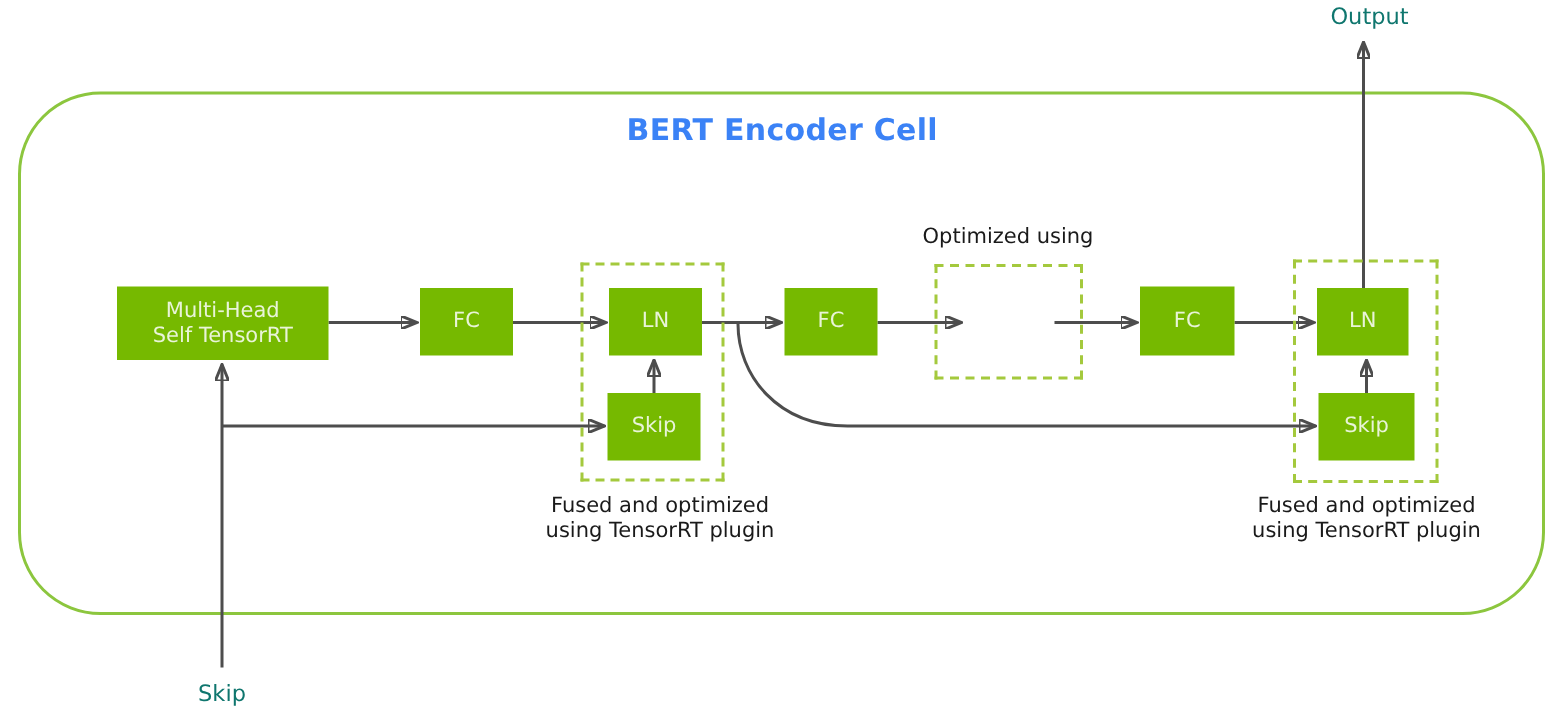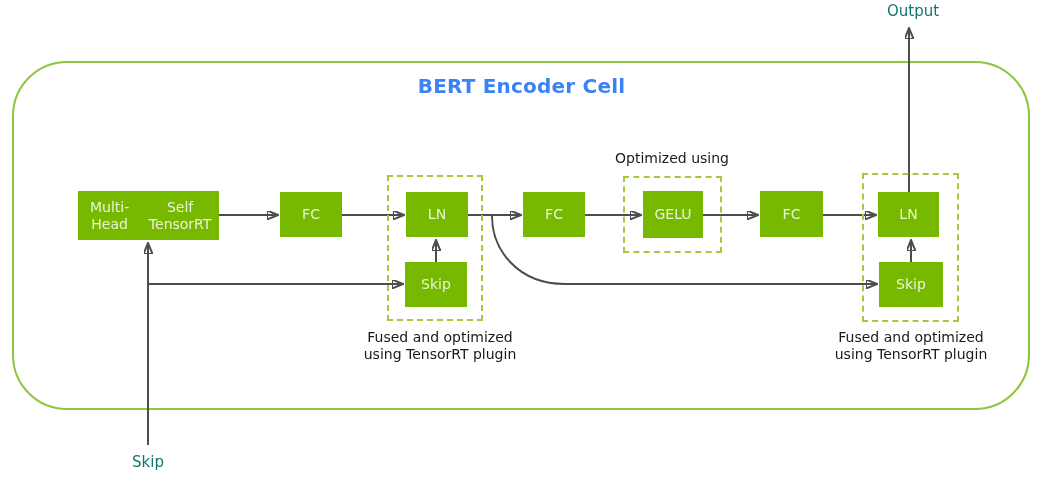--- a/index.html
+++ b/index.html
@@ -26,21 +26,21 @@
     font-size: 20px;
     font-weight: bold;
     color: #3b82f6;
     letter-spacing: 0.2px;
   }
   .node {
     position: absolute;
     background: #76b900;
     color: #e9f4d8;
     display: flex;
-    flex-direction: row;
+    flex-direction: column;
     align-items: center;
     justify-content: center;
     text-align: center;
     font-size: 14px;
     line-height: 17px;
   }
   .dashed-box {
     position: absolute;
     border: 2px dashed #a4c93d;
     background: transparent;
@@ -125,23 +125,20 @@
   </div>
   <div class="node" style="left:406px; top:192px; width:62px; height:45px;">
     <span>LN</span>
   </div>
   <div class="node" style="left:405px; top:262px; width:62px; height:45px;">
     <span>Skip</span>
   </div>
   <div class="node" style="left:523px; top:192px; width:62px; height:45px;">
     <span>FC</span>
   </div>
-  <div class="node" style="left:643px; top:191px; width:60px; height:47px;">
-    <span>GELU</span>
-  </div>
   <div class="node" style="left:760px; top:191px; width:63px; height:46px;">
     <span>FC</span>
   </div>
   <div class="node" style="left:878px; top:192px; width:61px; height:45px;">
     <span>LN</span>
   </div>
   <div class="node" style="left:879px; top:262px; width:64px; height:45px;">
     <span>Skip</span>
   </div>
 

